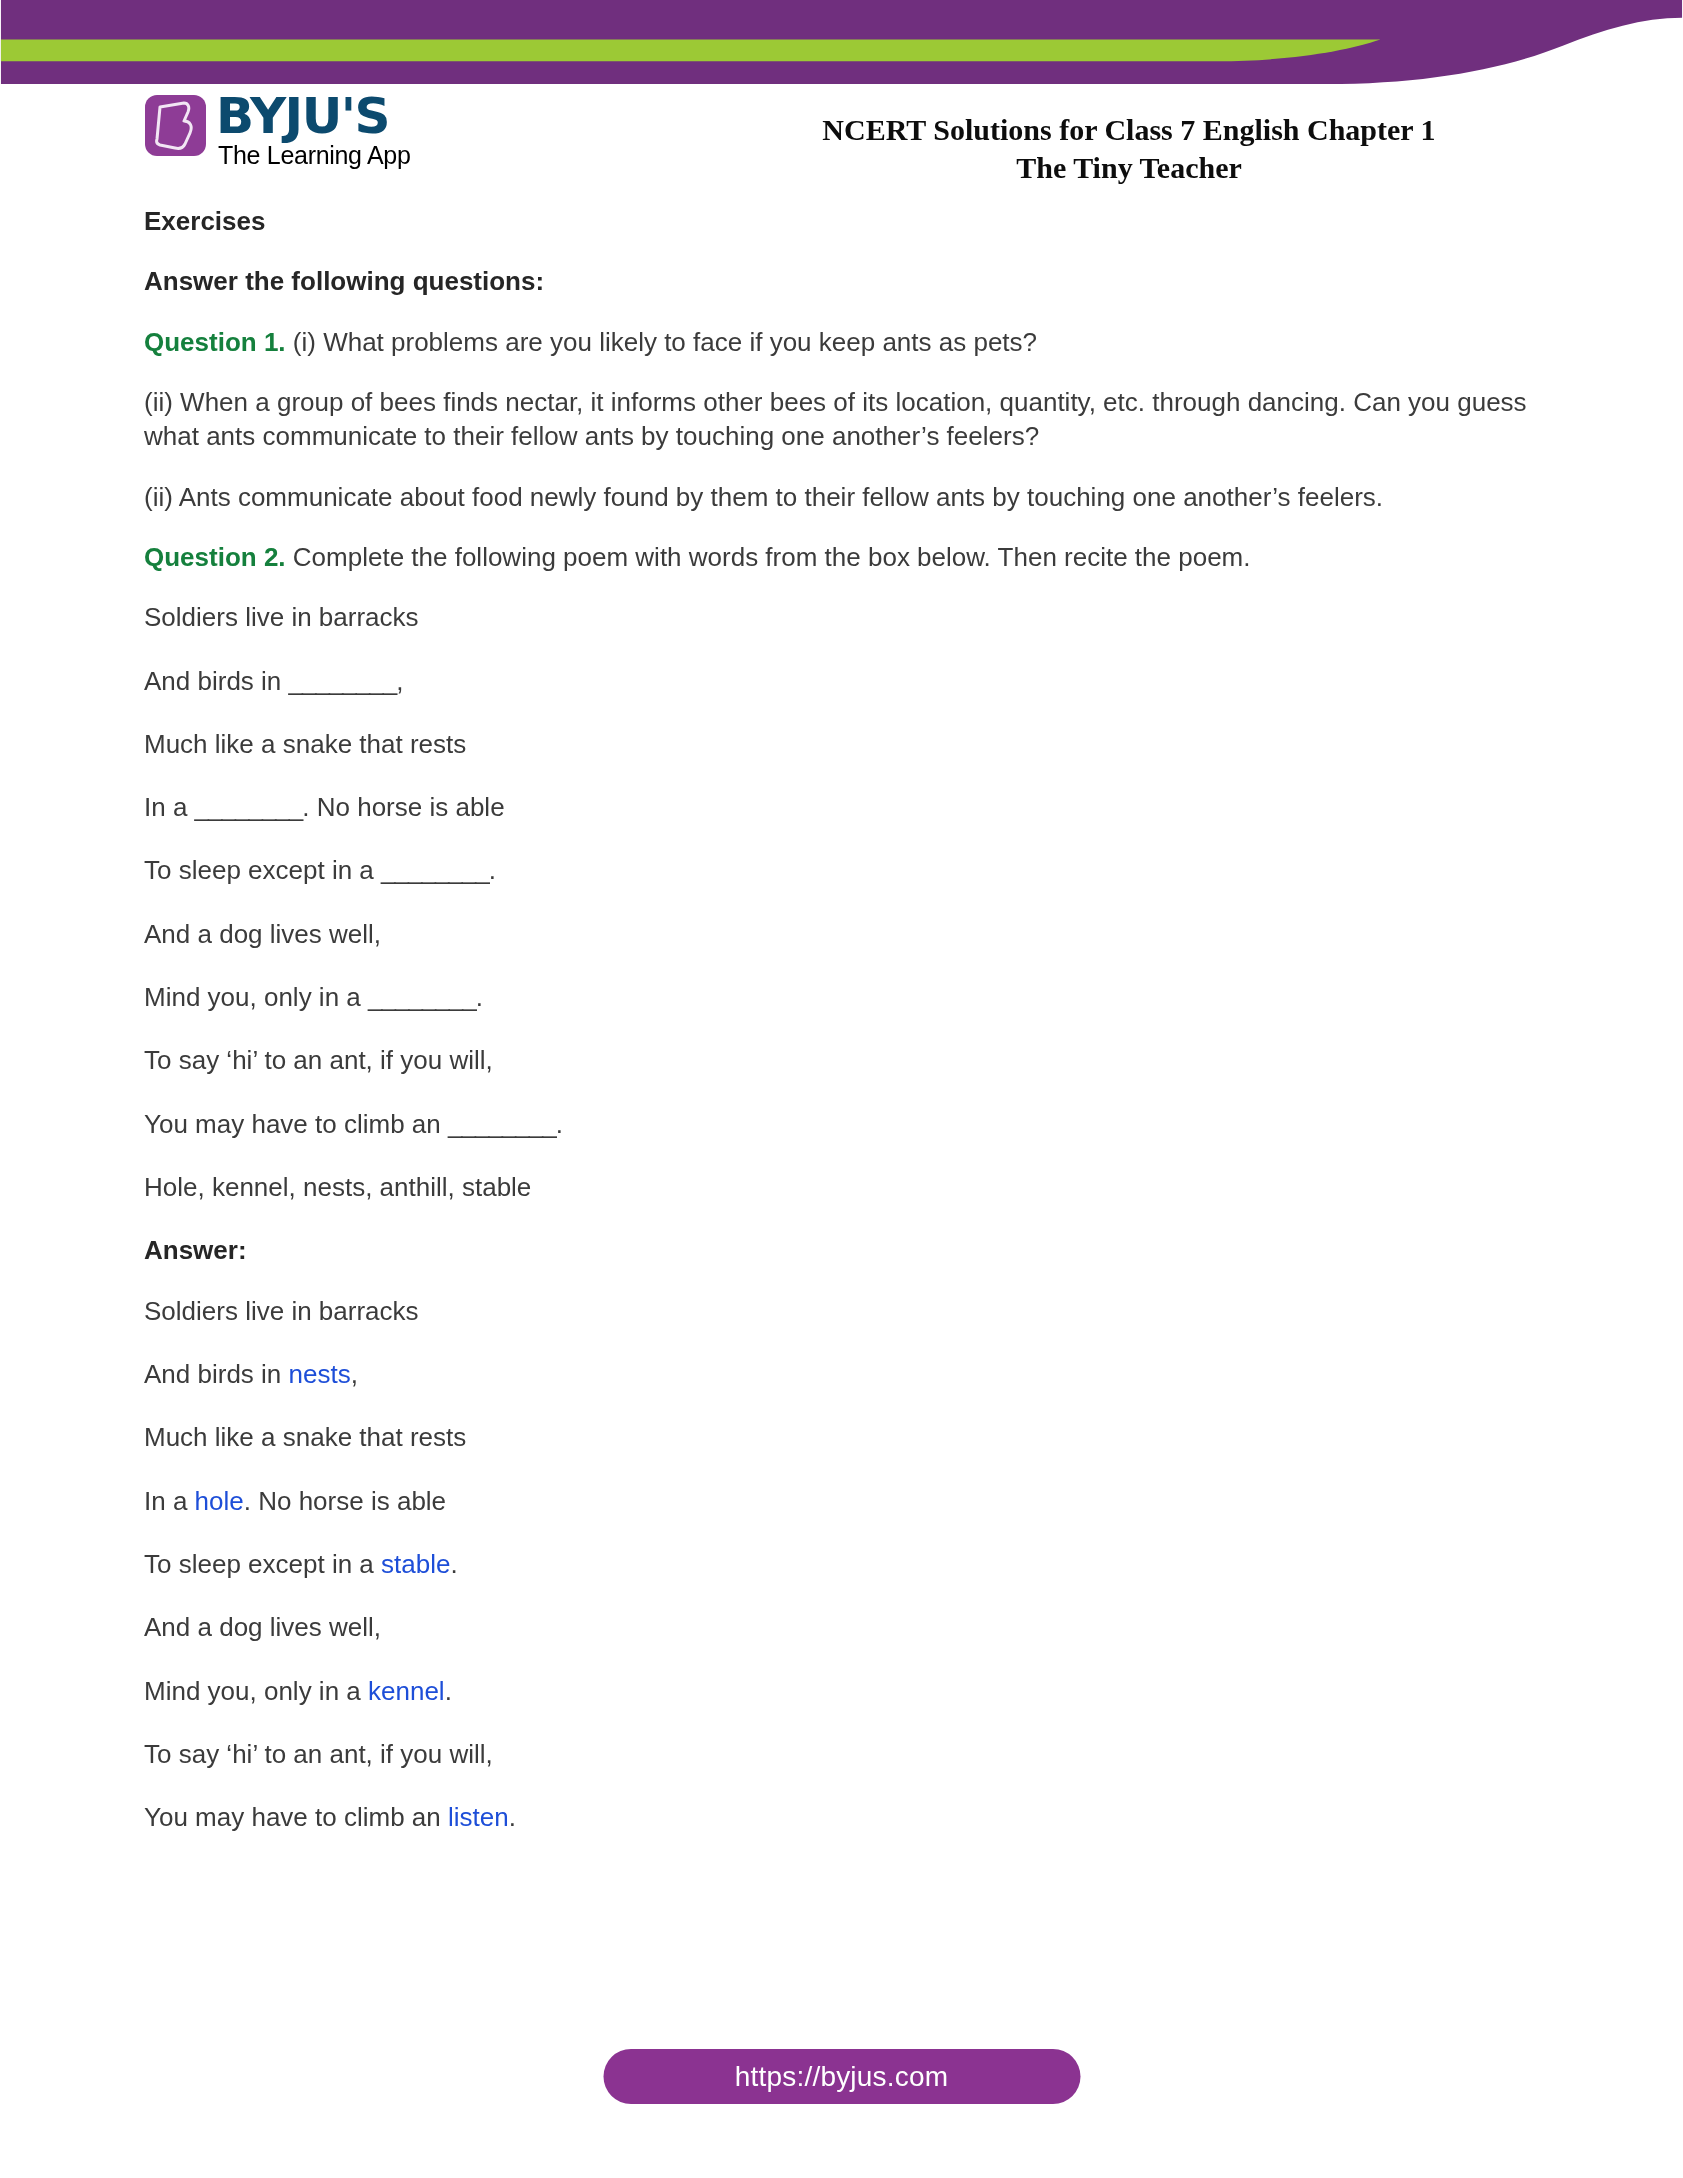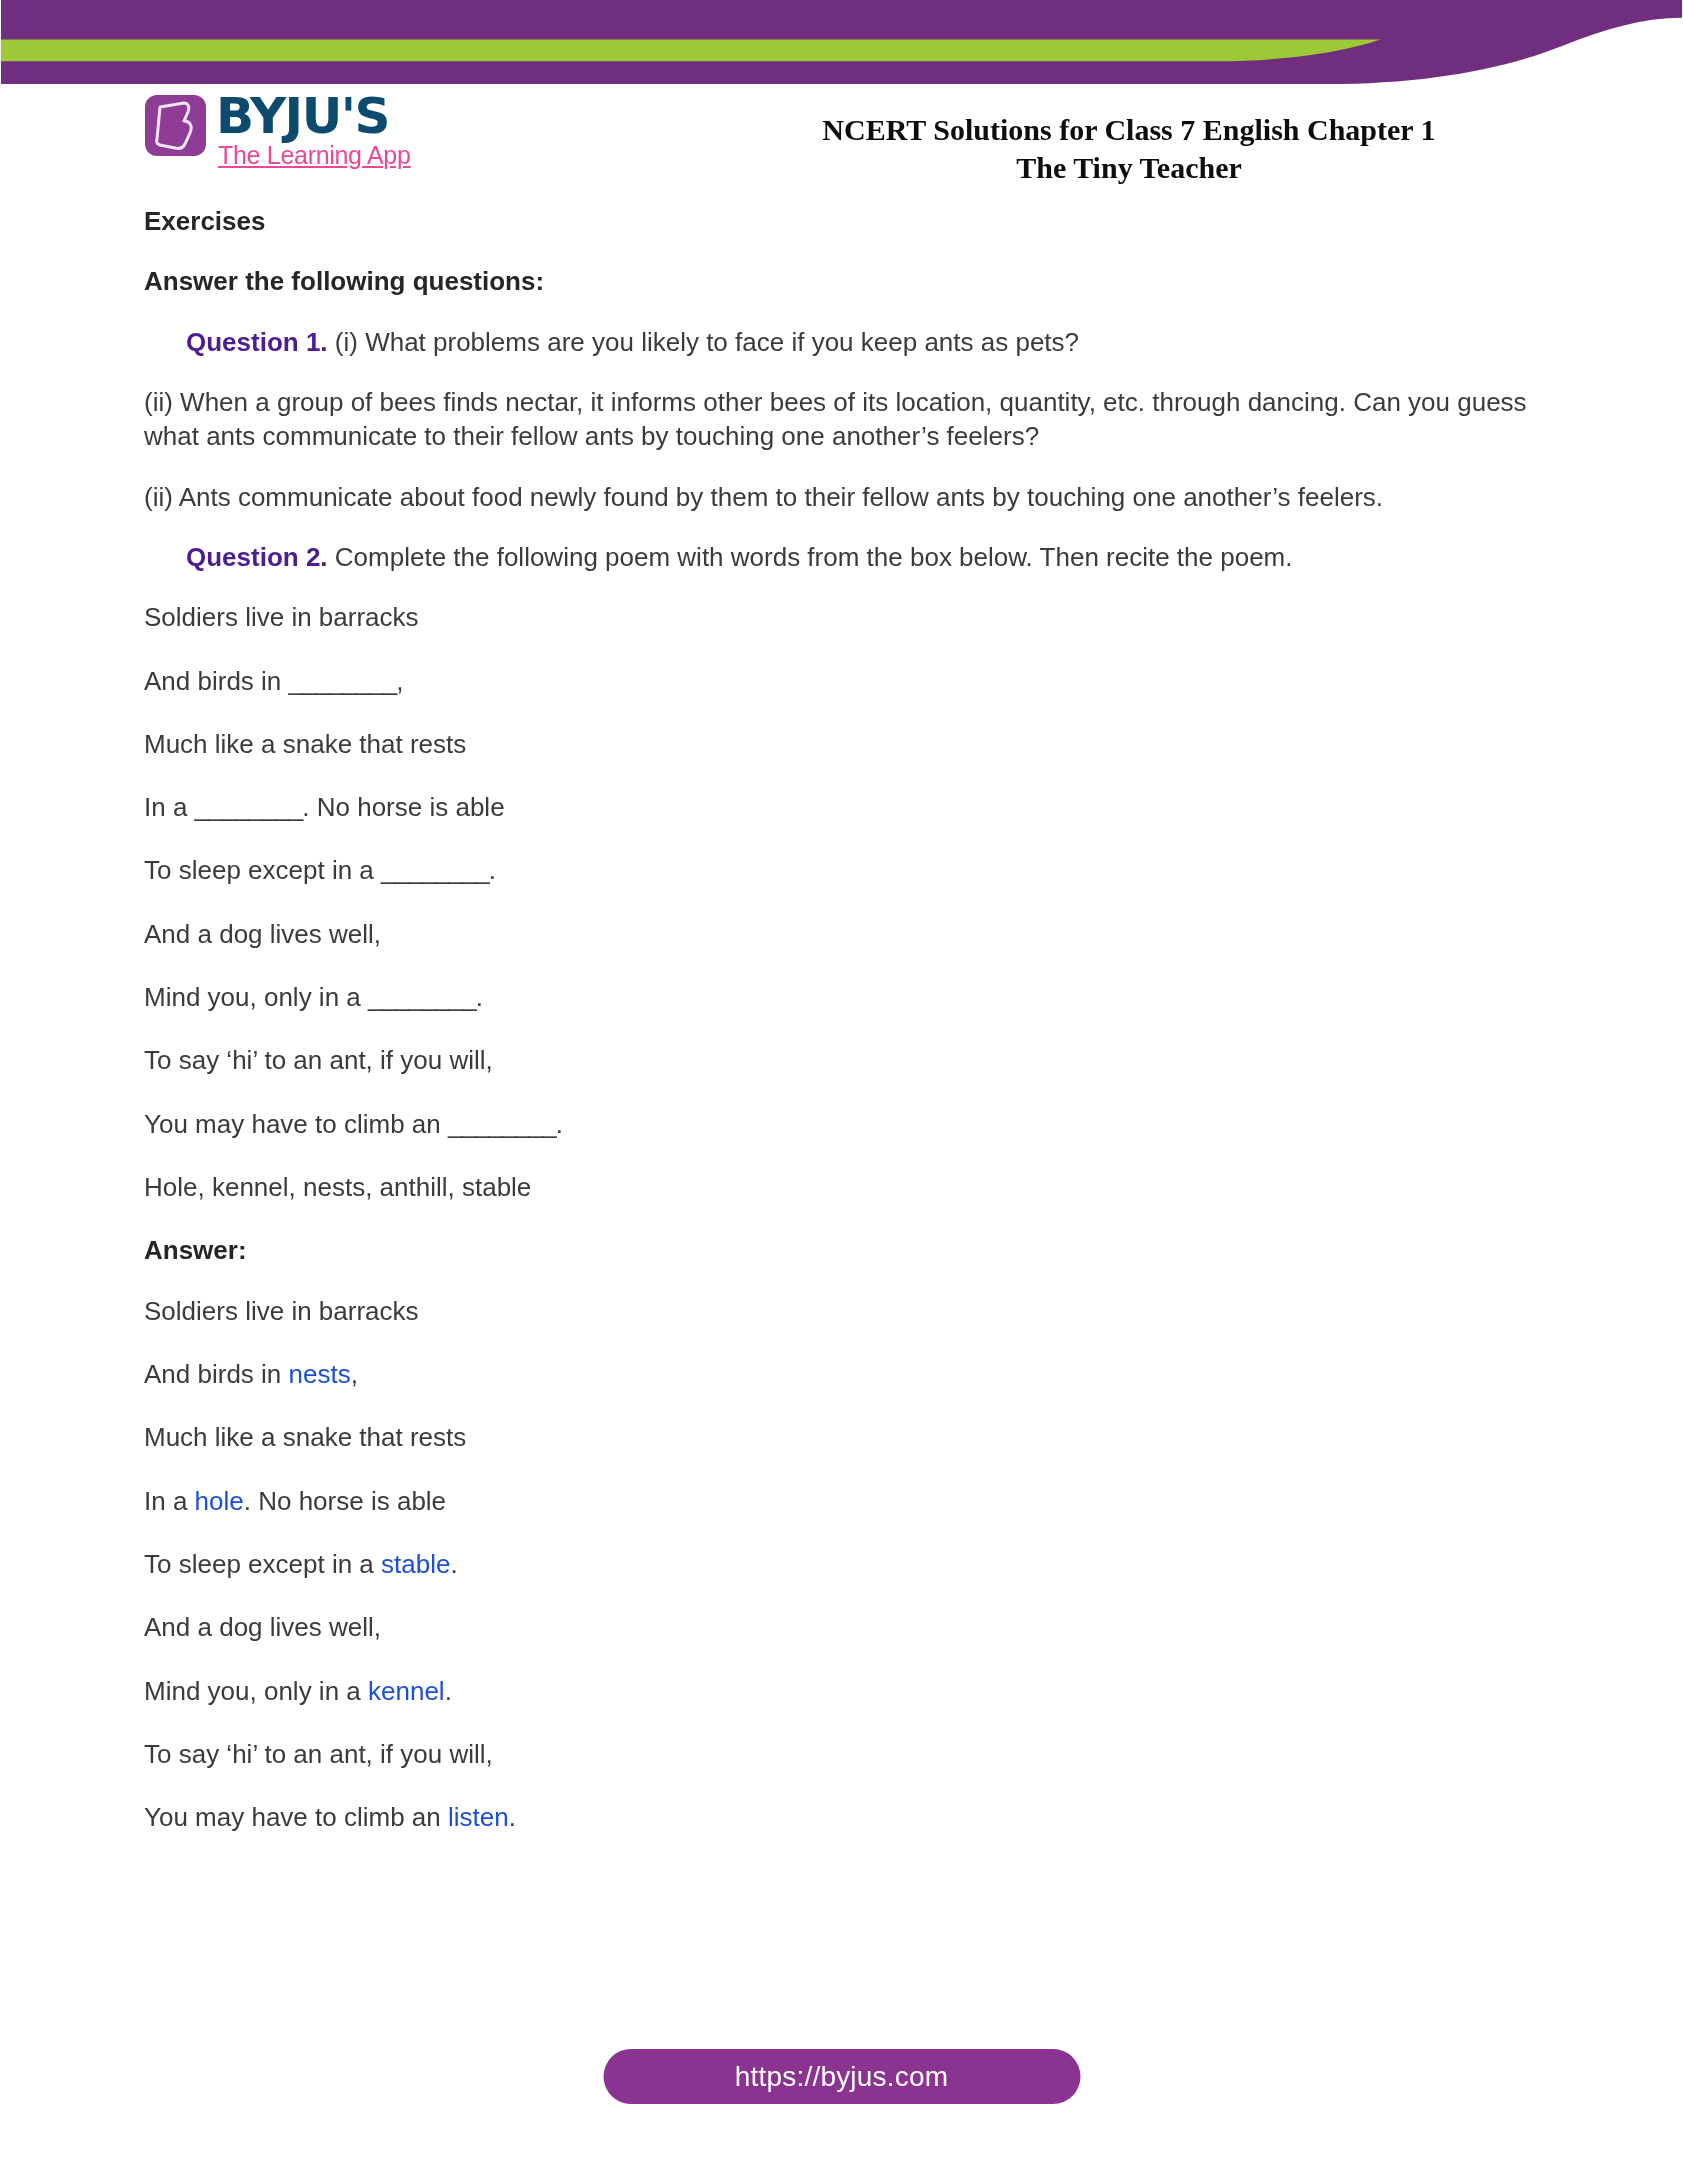--- a/index.html
+++ b/index.html
@@ -59,24 +59,23 @@
     letter-spacing: -1.5px;
     color: #0c4a6e;
     line-height: 1;
   }
   .logo-tag {
     position: absolute;
     left: 73px;
     top: 48px;
     font-family: "Liberation Sans", sans-serif;
     font-size: 25px;
-    color: #ec4899;
+    color: #000000;
     letter-spacing: -0.3px;
     line-height: 1;
-    text-decoration: underline;
   }
 
   
   .page-title {
     position: absolute;
     right: 158px;
     top: 111px;
     width: 792px;
     text-align: center;
     font-family: "Liberation Serif", serif;
@@ -93,21 +92,21 @@
     top: 204px;
     width: 1386px;
   }
   .para {
     font-size: 26px;
     line-height: 1.32;
     color: #3b3b3b;
     margin: 0 0 26px 0;
     font-family: "Liberation Sans", sans-serif;
   }
-  .para b, .para strong { color: #4c1d95; font-weight: bold; margin-left: 42px; }
+  .para b, .para strong { color: #15803d; font-weight: bold; }
   .heading {
     font-size: 26px;
     font-weight: bold;
     color: #262626;
     margin: 0 0 26px 0;
     line-height: 1.32;
   }
   .poem-line {
     font-size: 26px;
     line-height: 1.32;

